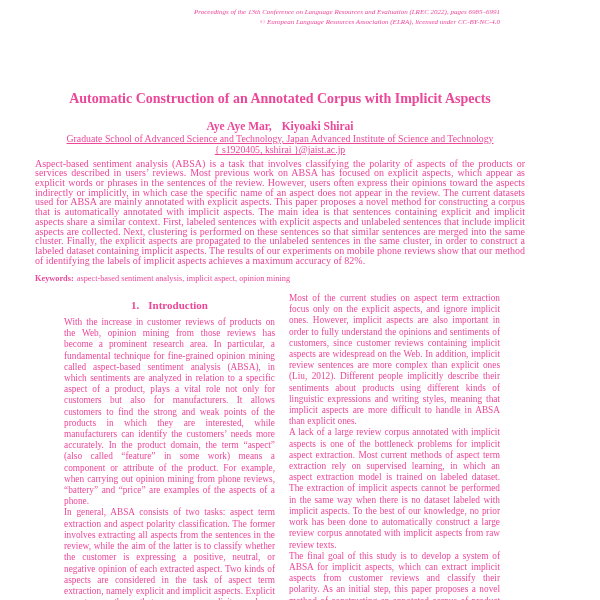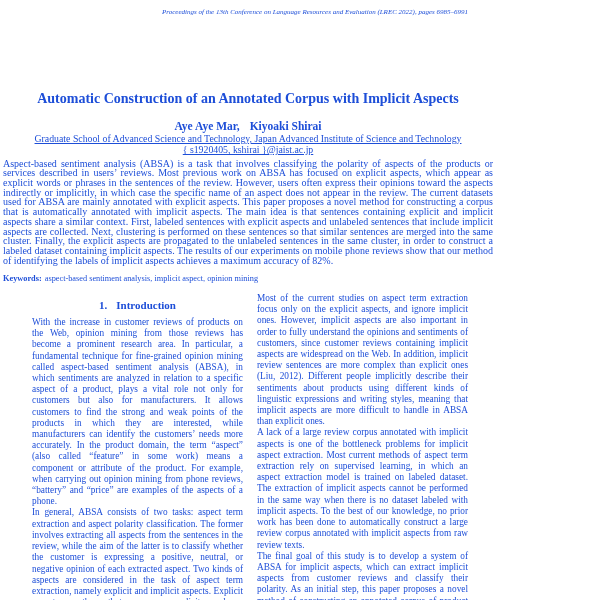--- a/index.html
+++ b/index.html
@@ -1,24 +1,25 @@
 <!DOCTYPE html>
 <html><head>
 <meta charset="utf-8">
 <style>
   html, body { margin: 0; padding: 0; background: #fff; }
   .page {
     position: relative;
     width: 496px;
     height: 600px;
     background: #ffffff;
-    color: #1d4ed8;
+    color: #ec4899;
     font-family: "Liberation Serif", "DejaVu Serif", serif;
     overflow: hidden;
     box-sizing: border-box;
+    margin-left: 32px;
   }
   .header-meta {
     position: absolute;
     top: 7px;
     right: 28px;
     text-align: right;
     font-style: italic;
     font-size: 7px;
     line-height: 10px;
     white-space: nowrap;
@@ -88,20 +89,21 @@
     text-align: justify;
   }
 </style>
 </head>
 <body>
 
 <div class="page">
 
   <div class="header-meta">
     <div>Proceedings of the 13th Conference on Language Resources and Evaluation (LREC 2022), pages 6985–6991</div>
+    <div>© European Language Resources Association (ELRA), licensed under CC-BY-NC-4.0</div>
   </div>
 
   <h1 class="title">Automatic Construction of an Annotated Corpus with Implicit Aspects</h1>
 
   <div class="authors">
     <span>Aye Aye Mar,</span><span class="author-gap">Kiyoaki Shirai</span>
   </div>
 
   <div class="affil">Graduate School of Advanced Science and Technology, Japan Advanced Institute of Science and Technology</div>
   <div class="affil">{ s1920405, kshirai }@jaist.ac.jp</div>

